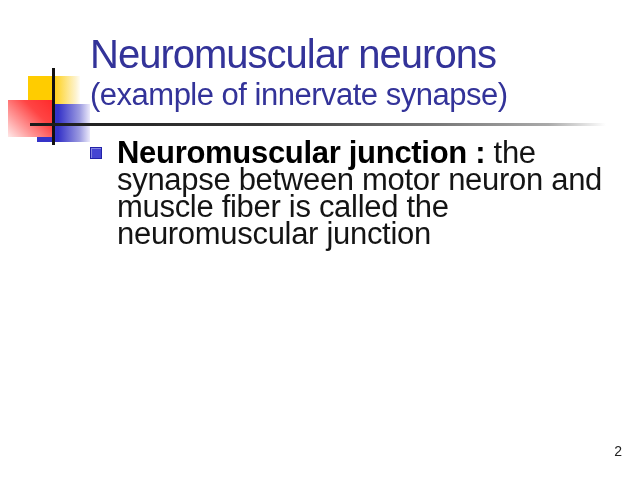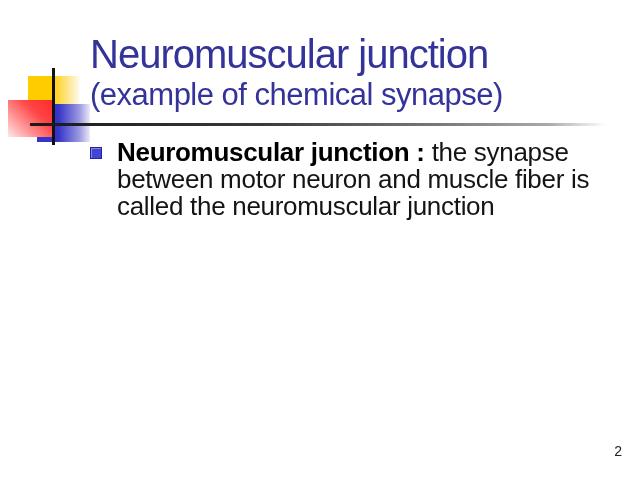--- a/index.html
+++ b/index.html
@@ -71,21 +71,21 @@
   }
   .bullet-marker{
     flex:0 0 auto;
     width:10px;height:10px;
     margin:8px 15px 0 0;
     background:#4545d2;
     border:1px solid #2222a8;
     box-shadow:inset 1px 1px 0 rgba(255,255,255,0.35);
   }
   .bullet-text{
-    font-size:26px;line-height:27px;
+    font-size:31px;line-height:27px;
     letter-spacing:-0.3px;
     color:#141414;
   }
   .bullet-text b{font-weight:700;color:#000000;}
 
   
   .page-number{
     position:absolute;right:16px;bottom:19px;
     font-size:14px;color:#222222;
     z-index:5;
@@ -96,22 +96,22 @@
 
 <div class="slide">
 
   <div class="deco sq-yellow"></div>
   <div class="deco sq-blue"></div>
   <div class="deco sq-red"></div>
   <div class="deco v-line"></div>
   <div class="deco h-line"></div>
 
   <div class="title-block">
-    <h1 class="title">Neuromuscular junction</h1>
-    <h2 class="subtitle">(example of chemical synapse)</h2>
+    <h1 class="title">Neuromuscular neurons</h1>
+    <h2 class="subtitle">(example of innervate synapse)</h2>
   </div>
 
   <ul class="bullets" id="bullet-list">
       <li class="bullet-item">
         <span class="bullet-marker"></span>
         <span class="bullet-text"><b>Neuromuscular junction :</b><span> the synapse between motor neuron and muscle fiber is called the neuromuscular junction</span></span>
       </li>
     </ul>
 
   <div class="page-number">2</div>

